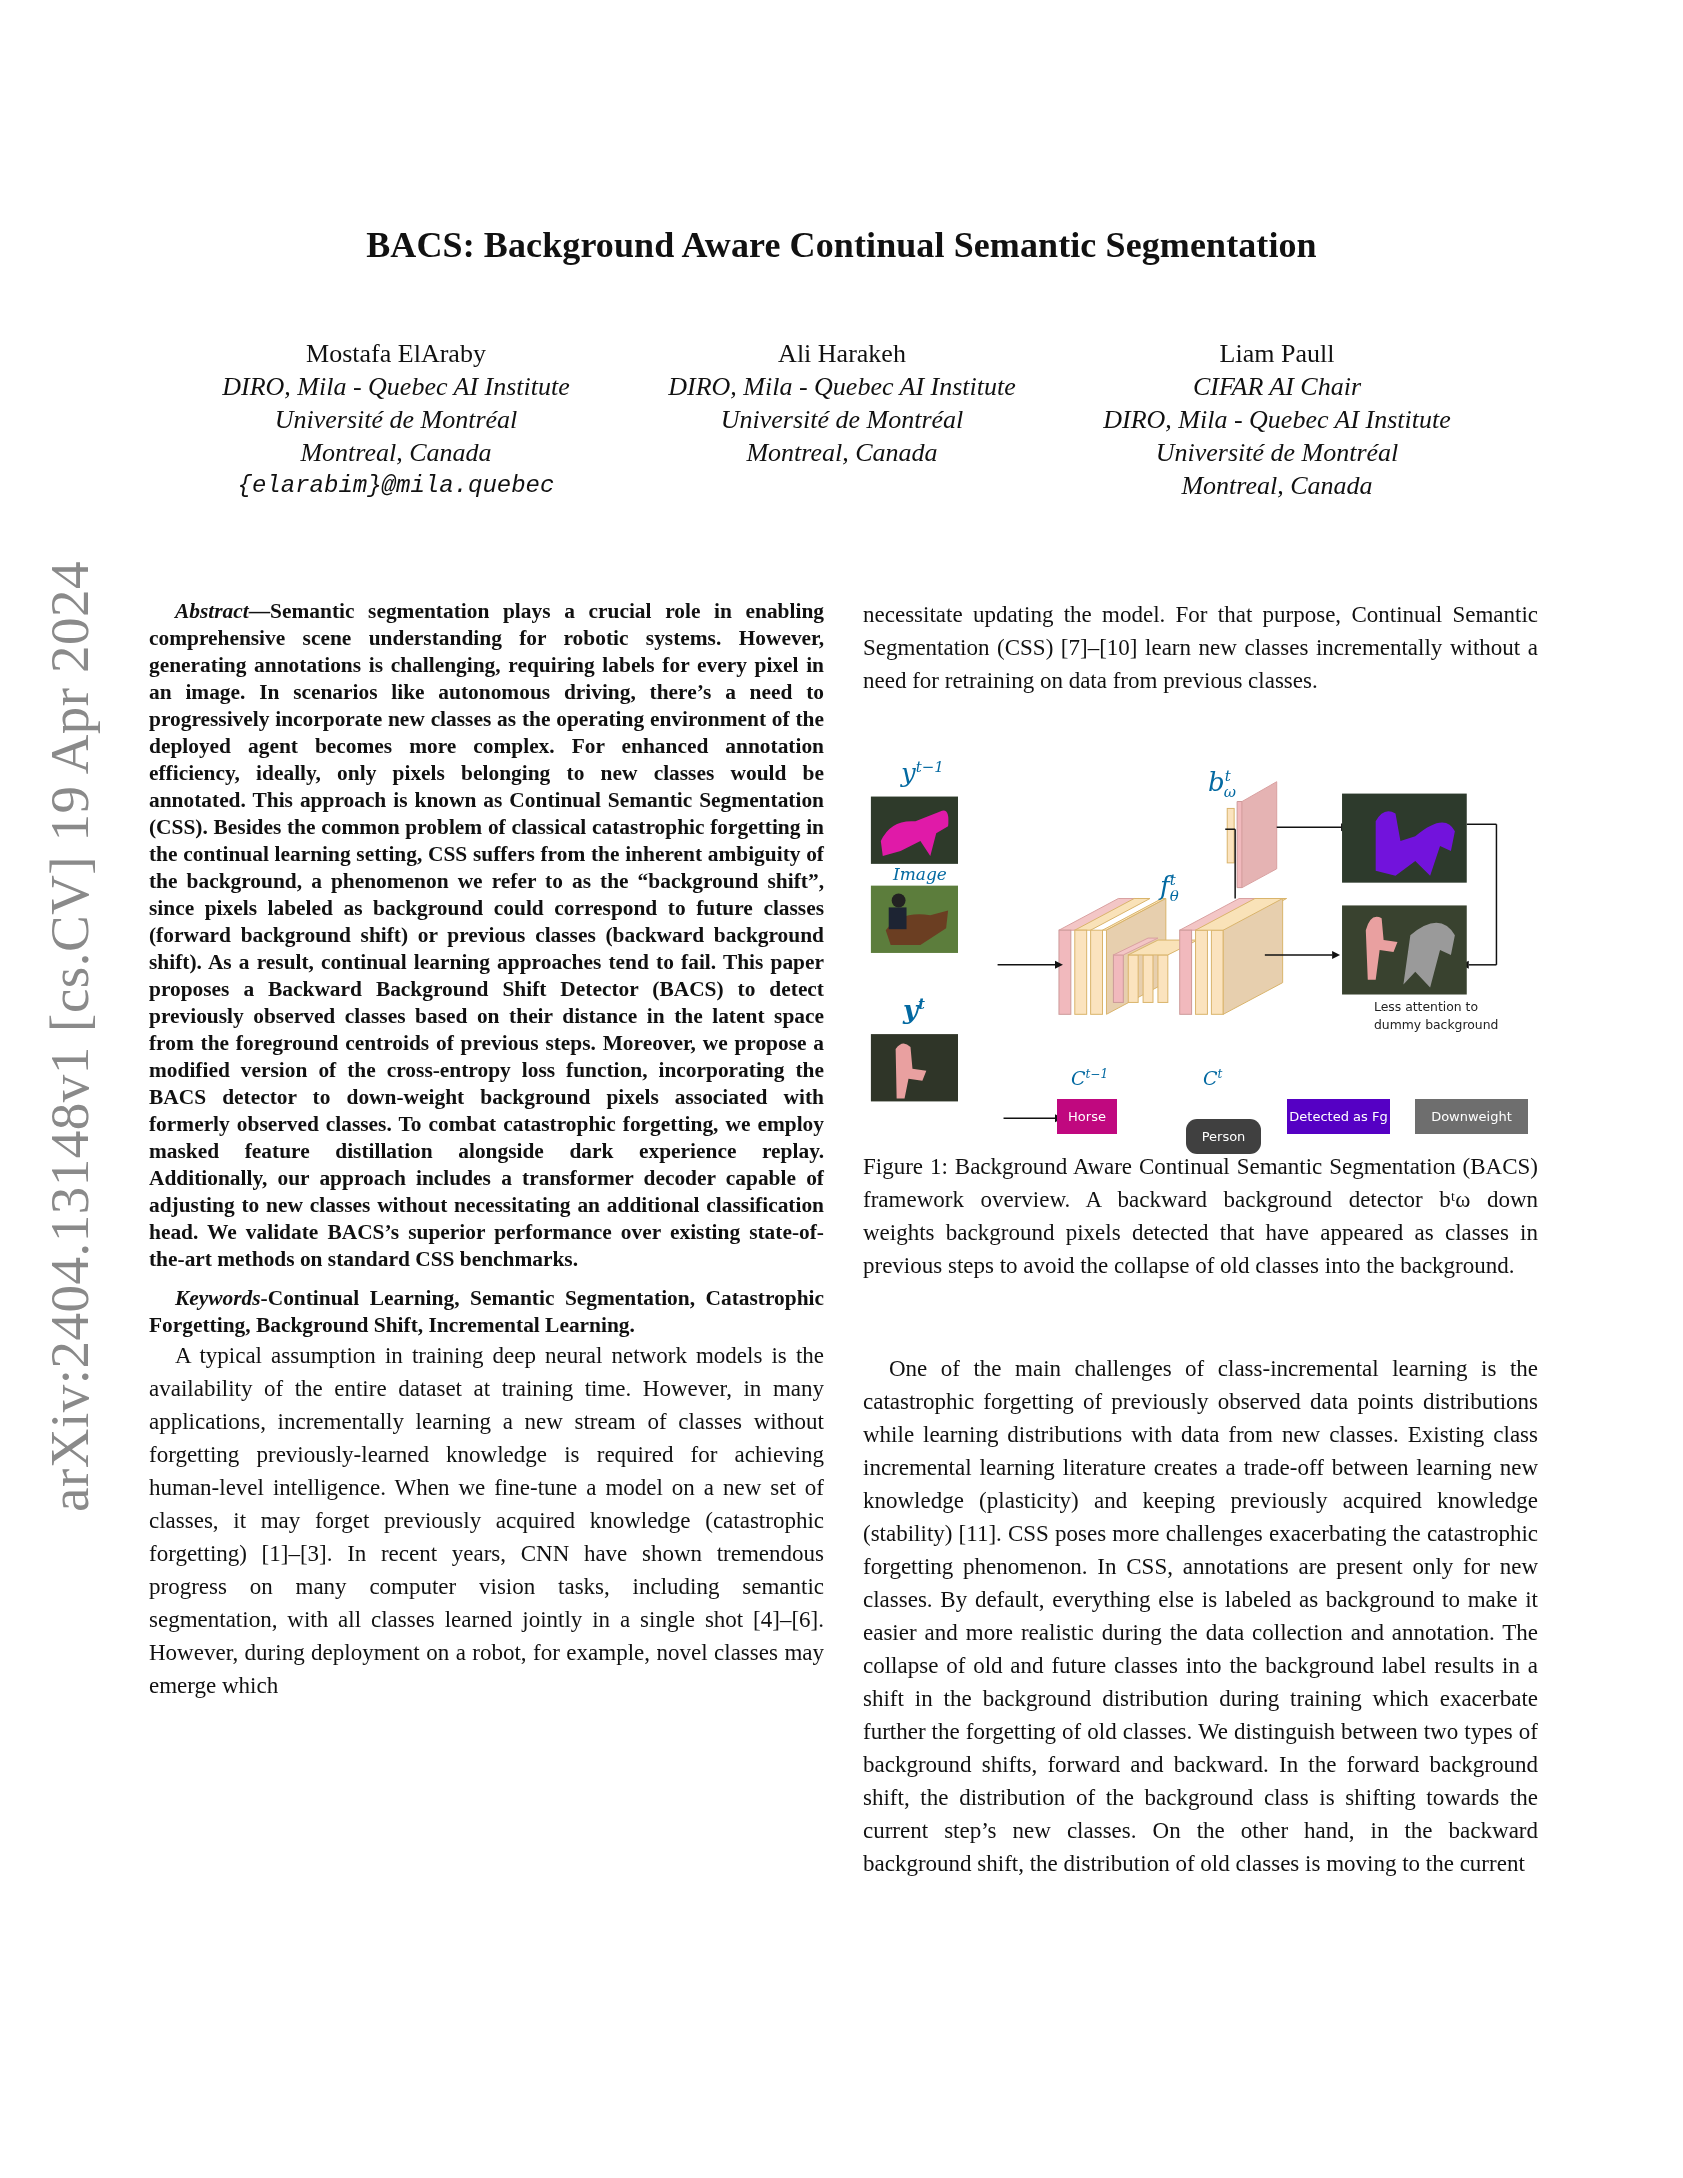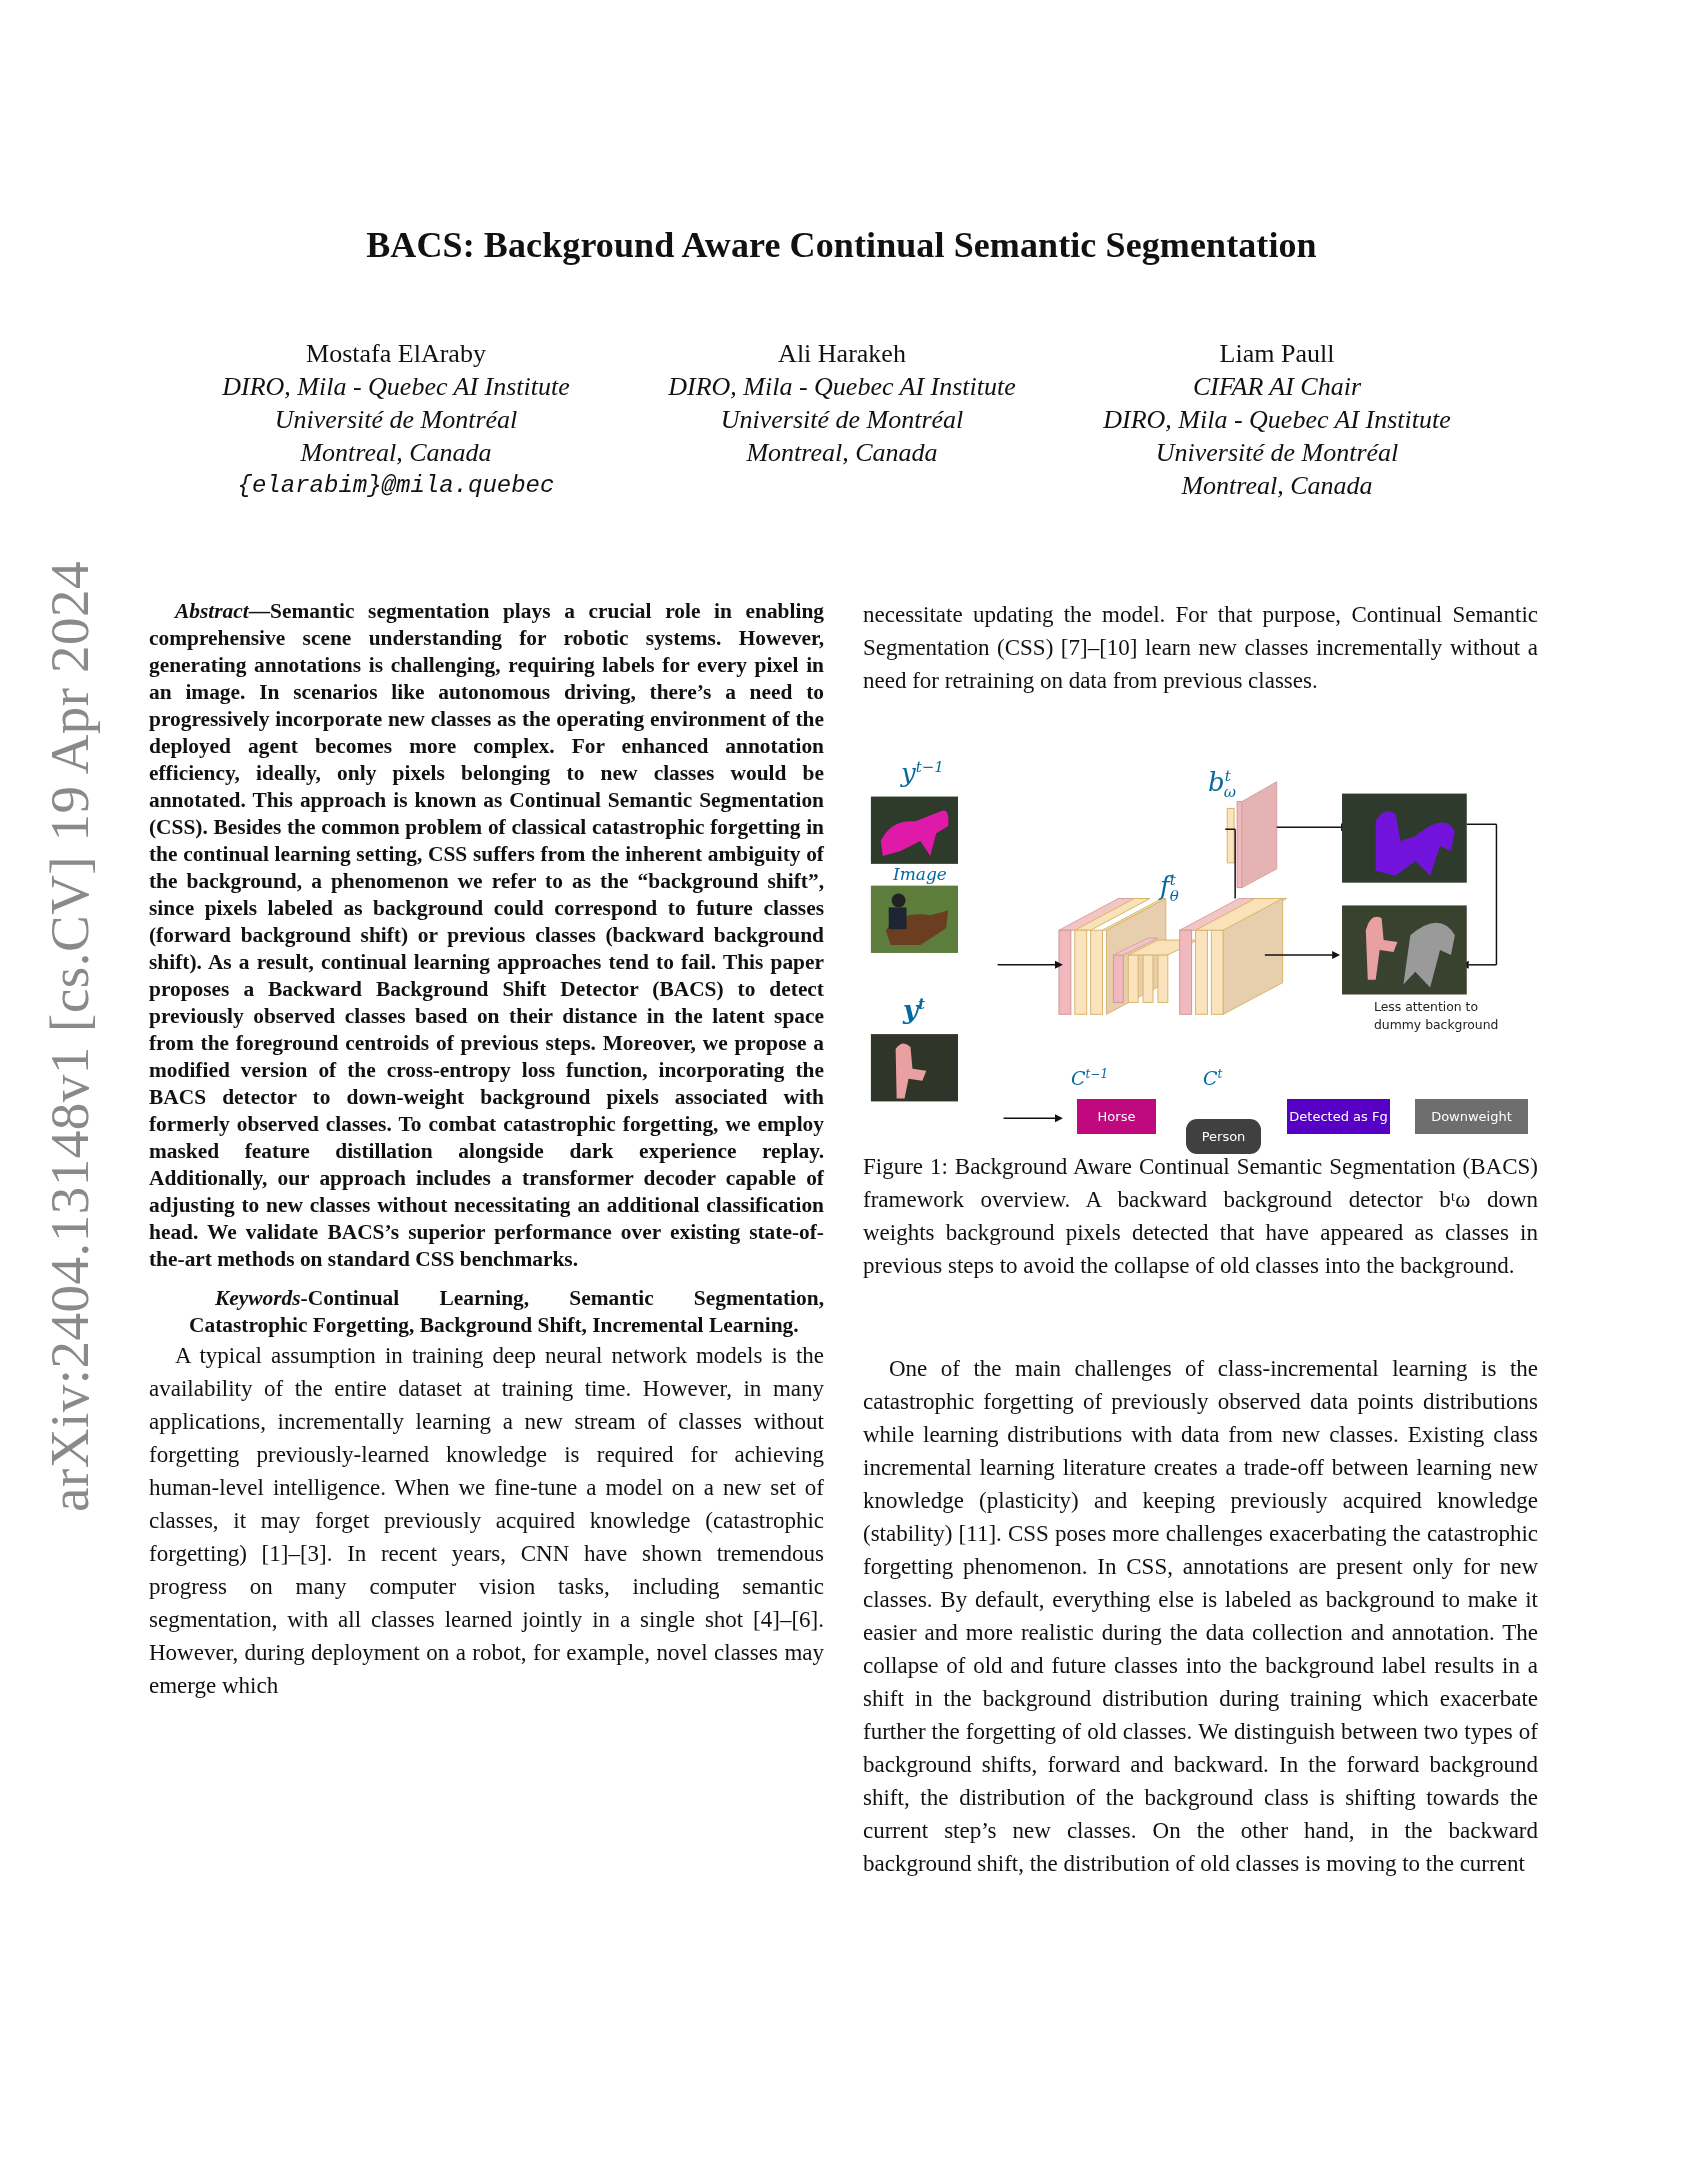--- a/index.html
+++ b/index.html
@@ -49,21 +49,21 @@
 <div class="author" style="left:1079px; width:396px;">
   <div class="name">Liam Paull</div>
   <div class="aff">CIFAR AI Chair</div>
   <div class="aff">DIRO, Mila - Quebec AI Institute</div>
   <div class="aff">Université de Montréal</div>
   <div class="aff">Montreal, Canada</div>
 </div>
 
 <div class="col" style="left:149px; top:598px;">
   <p class="abstract"><span class="lead">Abstract</span><span>—Semantic segmentation plays a crucial role in enabling comprehensive scene understanding for robotic systems. However, generating annotations is challenging, requiring labels for every pixel in an image. In scenarios like autonomous driving, there’s a need to progressively incorporate new classes as the operating environment of the deployed agent becomes more complex. For enhanced annotation efficiency, ideally, only pixels belonging to new classes would be annotated. This approach is known as Continual Semantic Segmentation (CSS). Besides the common problem of classical catastrophic forgetting in the continual learning setting, CSS suffers from the inherent ambiguity of the background, a phenomenon we refer to as the “background shift”, since pixels labeled as background could correspond to future classes (forward background shift) or previous classes (backward background shift). As a result, continual learning approaches tend to fail. This paper proposes a Backward Background Shift Detector (BACS) to detect previously observed classes based on their distance in the latent space from the foreground centroids of previous steps. Moreover, we propose a modified version of the cross-entropy loss function, incorporating the BACS detector to down-weight background pixels associated with formerly observed classes. To combat catastrophic forgetting, we employ masked feature distillation alongside dark experience replay. Additionally, our approach includes a transformer decoder capable of adjusting to new classes without necessitating an additional classification head. We validate BACS’s superior performance over existing state-of-the-art methods on standard CSS benchmarks.</span></p>
-  <p class="abstract" style="margin-top:12px;margin-left:40px;"><span class="lead">Keywords</span><span>-Continual Learning, Semantic Segmentation, Catastrophic Forgetting, Background Shift, Incremental Learning.</span></p>
+  <p class="abstract" style="margin-top:12px;"><span class="lead">Keywords</span><span>-Continual Learning, Semantic Segmentation, Catastrophic Forgetting, Background Shift, Incremental Learning.</span></p>
   <p>A typical assumption in training deep neural network models is the availability of the entire dataset at training time. However, in many applications, incrementally learning a new stream of classes without forgetting previously-learned knowledge is required for achieving human-level intelligence. When we fine-tune a model on a new set of classes, it may forget previously acquired knowledge (catastrophic forgetting) [1]–[3]. In recent years, CNN have shown tremendous progress on many computer vision tasks, including semantic segmentation, with all classes learned jointly in a single shot [4]–[6]. However, during deployment on a robot, for example, novel classes may emerge which</p>
 </div>
 
 <div class="col" style="left:863px; top:598px;">
   <p style="text-indent:0;">necessitate updating the model. For that purpose, Continual Semantic Segmentation (CSS) [7]–[10] learn new classes incrementally without a need for retraining on data from previous classes.</p>
 </div>
 
 <div class="figure">
   <svg width="679" height="391" viewBox="0 0 686 395">
 
@@ -132,21 +132,21 @@
   <div class="fig-lab" style="left:40px; top:6px;"><span>y</span><sup style="font-size:15px;">t−1</sup></div>
   <div class="fig-lab" style="left:32px; top:112px; font-size:17px;">Image</div>
   <div class="fig-lab" style="left:42px; top:243px; font-weight:bold;"><span>y</span><sup style="font-size:15px;">t</sup></div>
   <div class="fig-lab" style="left:347px; top:15px;"><span>b</span><sup style="font-size:15px;">t</sup><sub style="font-size:15px; margin-left:-7px;">ω</sub></div>
   <div class="fig-lab" style="left:299px; top:119px;"><span>f</span><sup style="font-size:15px;">t</sup><sub style="font-size:15px; margin-left:-6px;">θ</sub></div>
   <div class="fig-lab" style="left:210px; top:315px; font-size:19px;"><span>C</span><sup style="font-size:12px;">t−1</sup></div>
   <div class="fig-lab" style="left:342px; top:315px; font-size:19px;"><span>C</span><sup style="font-size:12px;">t</sup></div>
 
   <div class="note" style="left:513px; top:246px; width:149px;">Less attention to dummy background</div>
 
-  <div class="legend-box" style="left:196px; top:347px; width:79px; background:#c0087f;margin-left:20px;">Horse</div>
+  <div class="legend-box" style="left:196px; top:347px; width:60px; background:#c0087f;">Horse</div>
   <div class="legend-box" style="left:325px; top:367px; width:75px; background:#404040;border-radius:11px;">Person</div>
   <div class="legend-box" style="left:426px; top:347px; width:103px; background:#5500c4;">Detected as Fg</div>
   <div class="legend-box" style="left:554px; top:347px; width:113px; background:#6e6e6e;">Downweight</div>
 </div>
 
 <div class="col caption" style="left:863px; top:1150px;">Figure 1: Background Aware Continual Semantic Segmentation (BACS) framework overview. A backward background detector bᵗω down weights background pixels detected that have appeared as classes in previous steps to avoid the collapse of old classes into the background.</div>
 
 <div class="col" style="left:863px; top:1352px;">
   <p>One of the main challenges of class-incremental learning is the catastrophic forgetting of previously observed data points distributions while learning distributions with data from new classes. Existing class incremental learning literature creates a trade-off between learning new knowledge (plasticity) and keeping previously acquired knowledge (stability) [11]. CSS poses more challenges exacerbating the catastrophic forgetting phenomenon. In CSS, annotations are present only for new classes. By default, everything else is labeled as background to make it easier and more realistic during the data collection and annotation. The collapse of old and future classes into the background label results in a shift in the background distribution during training which exacerbate further the forgetting of old classes. We distinguish between two types of background shifts, forward and backward. In the forward background shift, the distribution of the background class is shifting towards the current step’s new classes. On the other hand, in the backward background shift, the distribution of old classes is moving to the current</p>
 </div>

